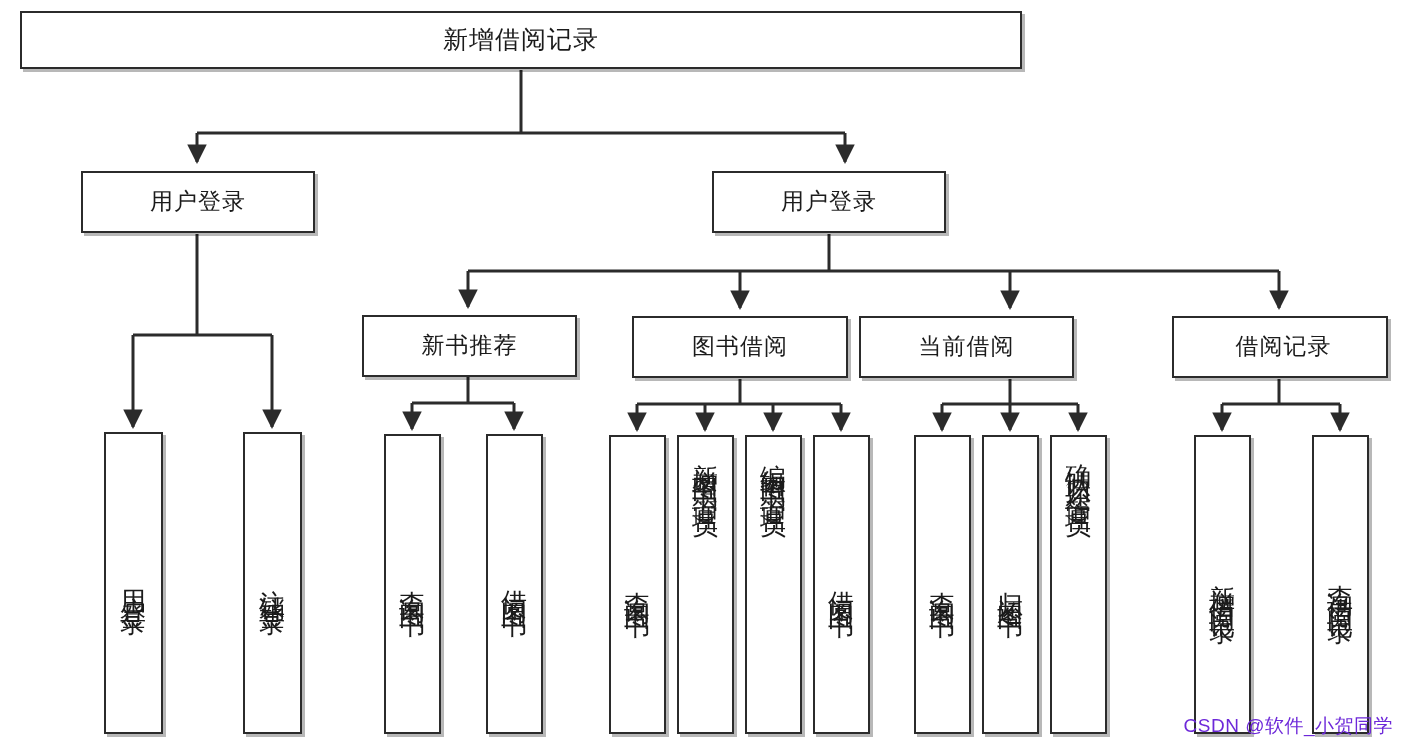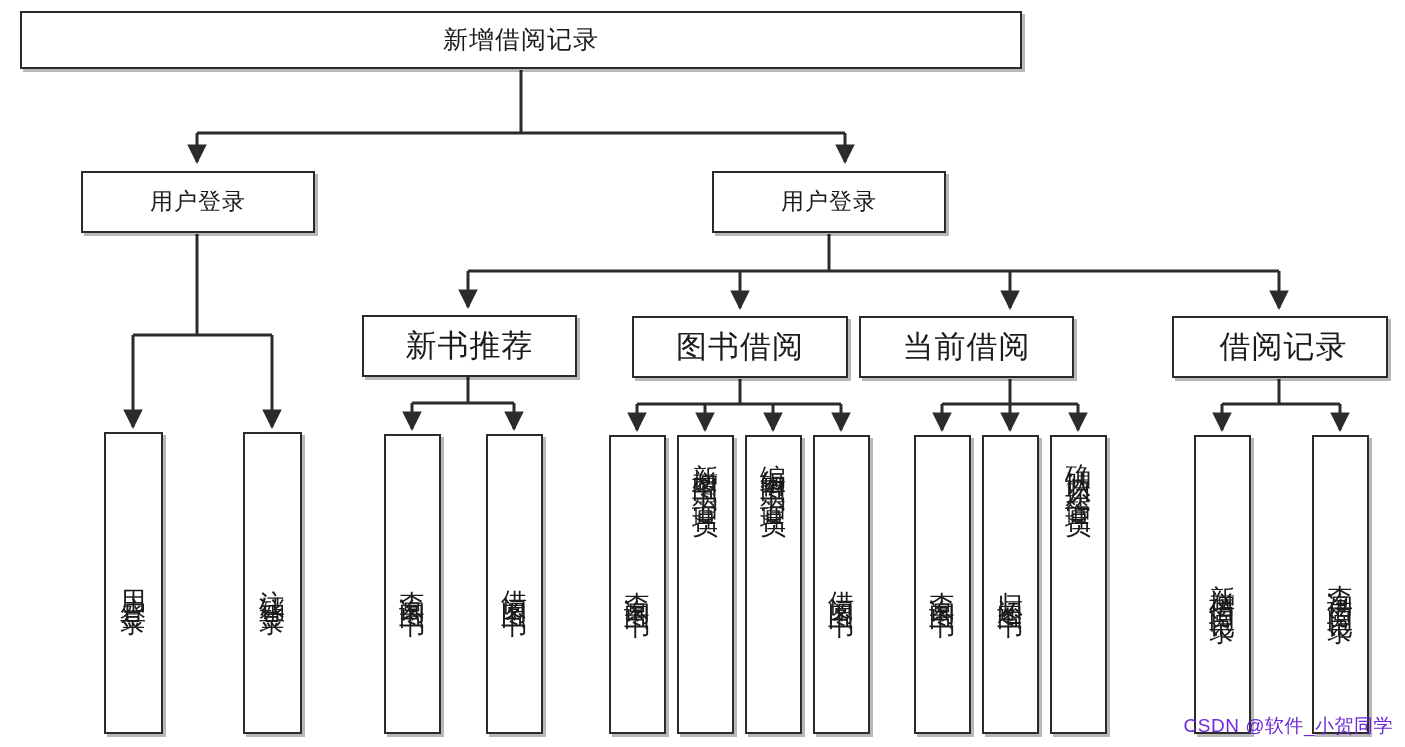--- a/index.html
+++ b/index.html
@@ -42,21 +42,21 @@
     line-height: 1.18;
     letter-spacing: 1px;
     text-align: center;
     white-space: nowrap;
   }
   
   .level-root { font-size: 25px; }
   
   .level-1 { font-size: 23px; }
   
-  .level-2 { font-size: 31px; }
+  .level-2 { font-size: 23px; }
   
   .node.vertical .label {
     writing-mode: vertical-rl;
     text-orientation: upright;
     font-size: 26px;
     letter-spacing: 7px;
     line-height: 1;
     white-space: nowrap;
   }
   .node.vertical {

